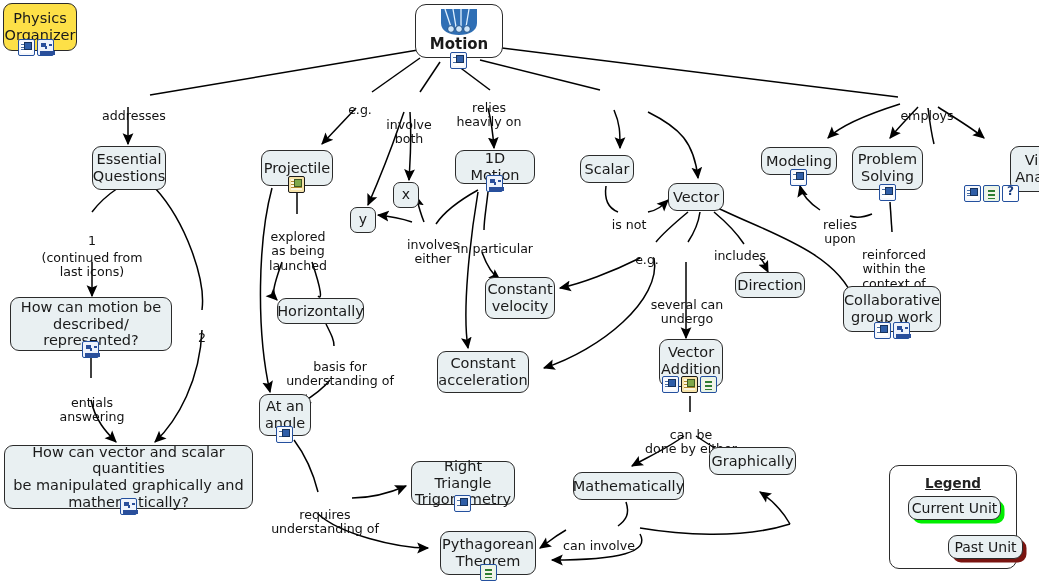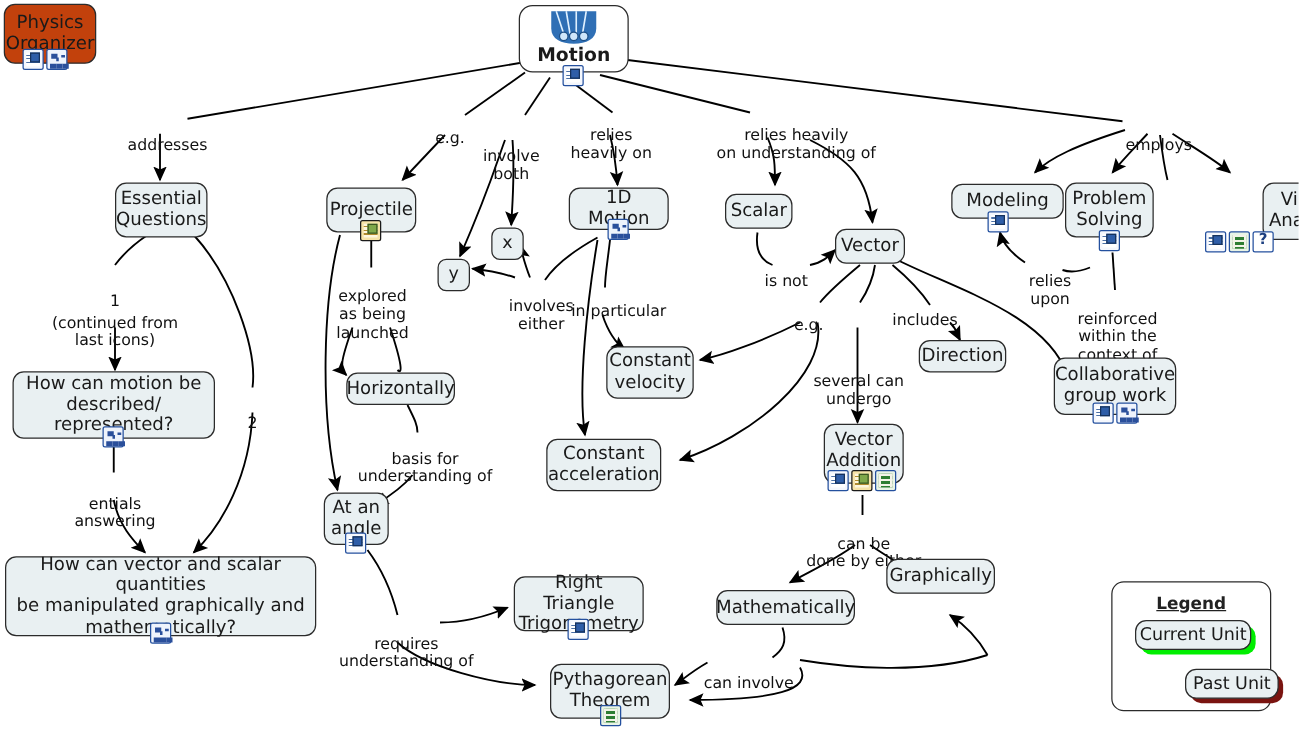--- a/index.html
+++ b/index.html
@@ -5,21 +5,21 @@
 <style>
   html,body{margin:0;padding:0;background:#ffffff;}
   body{font-family:"DejaVu Sans","Liberation Sans",sans-serif;}
   #stage{position:relative;width:1039px;height:585px;overflow:hidden;background:#fff;}
   #wires{position:absolute;left:0;top:0;width:1039px;height:585px;pointer-events:none;}
 
   .node{position:absolute;box-sizing:border-box;background:#e9f0f2;border:1.4px solid #2b2b2b;
         border-radius:9px;color:#1a1a1a;display:flex;align-items:center;justify-content:center;
         text-align:center;line-height:1.14;font-size:14.5px;padding:3px 6px;z-index:3;}
   .node .lbl{display:block;white-space:pre-line;}
-  .node.white{background:#c2410c;}
+  .node.white{background:#fde047;}
   .node.root{background:#ffffff;border-radius:11px;border-width:1.6px;}
   .node.tiny{font-size:14px;border-radius:7px;}
 
   .lnk{position:absolute;font-size:12.6px;color:#111;text-align:center;line-height:1.16;
        white-space:pre-line;z-index:2;}
 
   
   .tray{position:absolute;display:flex;gap:2px;z-index:6;}
   .ic{width:17px;height:17px;box-sizing:border-box;position:relative;border-radius:2px;}
   .ic.doc{border:1.6px solid #24509e;background:#f4f7fd;}
@@ -287,21 +287,21 @@
   </div>
 
   <div class="node" style="left:440px;top:531px;width:96px;height:44px;">
     <span class="lbl">Pythagorean
 Theorem</span>
   </div>
   <div class="tray" style="left:480px;top:564px;">
     <span class="ic film"></span>
   </div>
 
-  <div class="node" style="left:761px;top:147px;width:90px;height:28px;">
+  <div class="node" style="left:761px;top:147px;width:76px;height:28px;">
     <span class="lbl">Modeling</span>
   </div>
   <div class="tray" style="left:790px;top:169px;">
     <span class="ic doc"></span>
   </div>
 
   <div class="node" style="left:852px;top:146px;width:71px;height:44px;">
     <span class="lbl">Problem
 Solving</span>
   </div>
@@ -331,23 +331,20 @@
   <div class="lnk" style="left:94px;top:94px;width:80px;">
     <span>addresses</span></div>
   <div class="lnk" style="left:340px;top:88px;width:40px;">
     <span>e.g.</span></div>
   <div class="lnk" style="left:378px;top:103px;width:62px;">
     <span>involve
 both</span></div>
   <div class="lnk" style="left:456px;top:86px;width:66px;">
     <span>relies
 heavily on</span></div>
-  <div class="lnk" style="left:572px;top:86px;width:130px;">
-    <span>relies heavily
-on understanding of</span></div>
   <div class="lnk" style="left:898px;top:94px;width:58px;">
     <span>employs</span></div>
 
   <div class="lnk" style="left:76px;top:219px;width:32px;">
     <span>1</span></div>
   <div class="lnk" style="left:40px;top:236px;width:104px;">
     <span>(continued from
 last icons)</span></div>
   <div class="lnk" style="left:192px;top:316px;width:20px;">
     <span>2</span></div>

